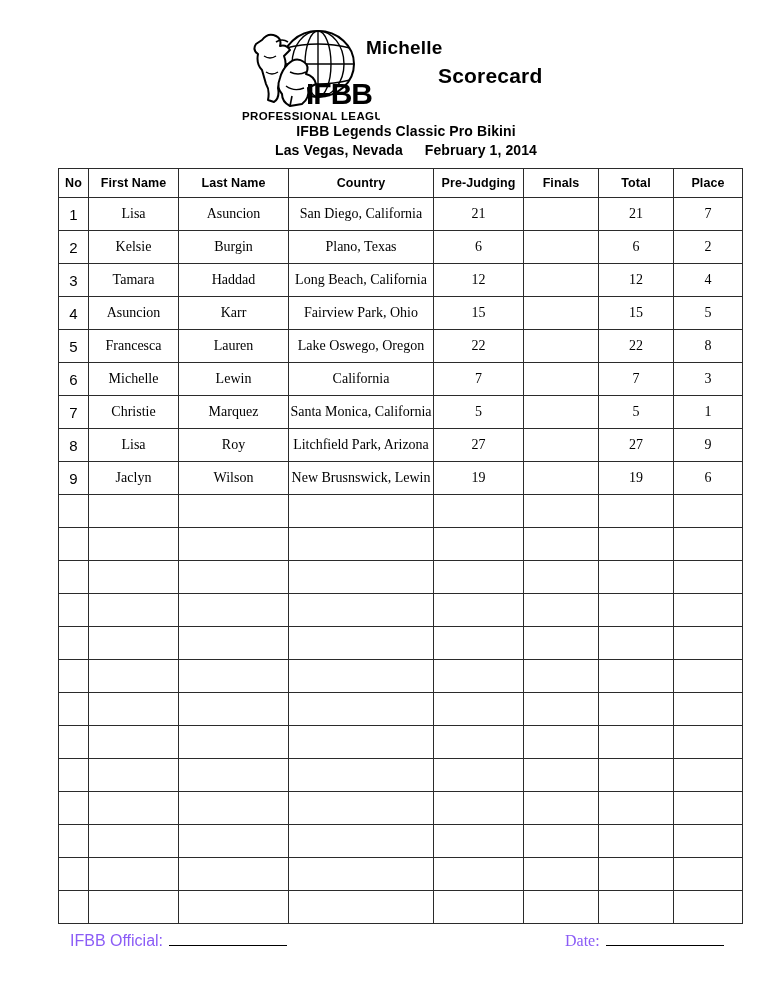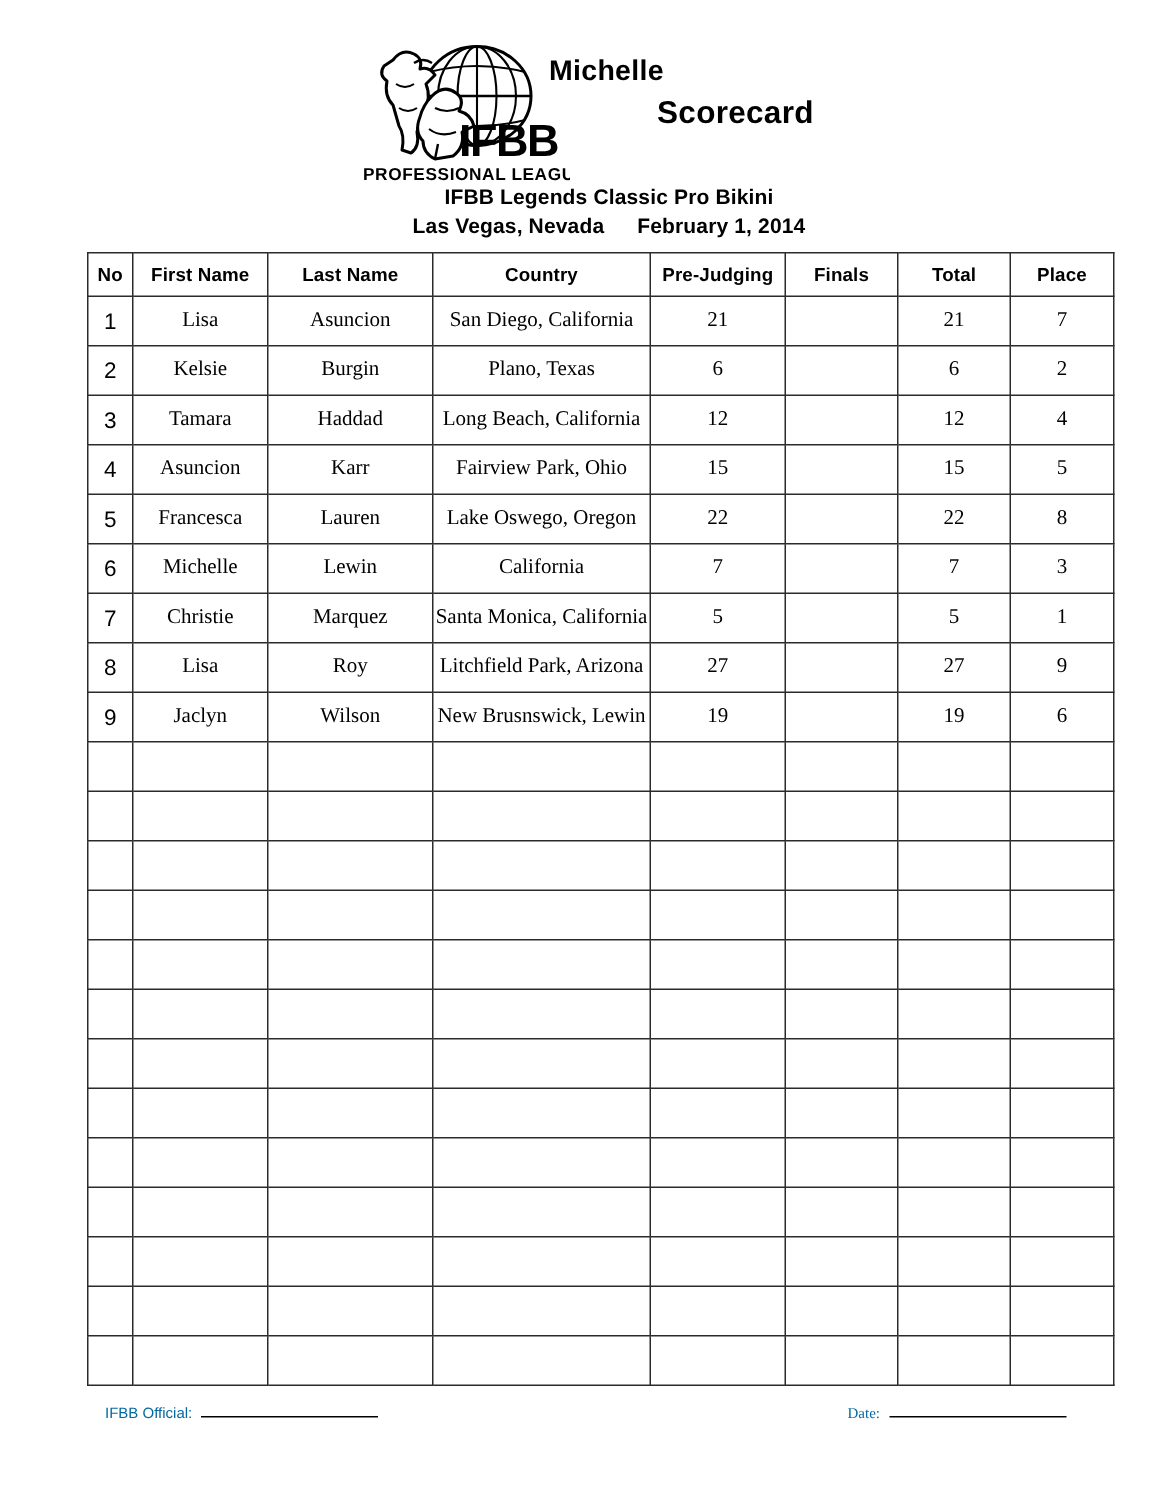--- a/index.html
+++ b/index.html
@@ -131,23 +131,23 @@
   
   .footer {
     position: absolute;
     left: 0;
     top: 928px;
     width: 772px;
     height: 30px;
   }
   .footer-item {
     position: absolute;
-    font-size: 10px;
+    font-size: 16px;
     font-family: "Liberation Sans", sans-serif;
-    color: #0369a1;
+    color: #8b5cf6;
     white-space: nowrap;
   }
   .footer-official { left: 70px; top: 4px; }
   .footer-date { left: 565px; top: 4px; font-family: Liberation Serif, serif; }
   .sig-line {
     display: inline-block;
     border-bottom: 1.5px solid #000;
     width: 118px;
     height: 12px;
     margin-left: 6px;

